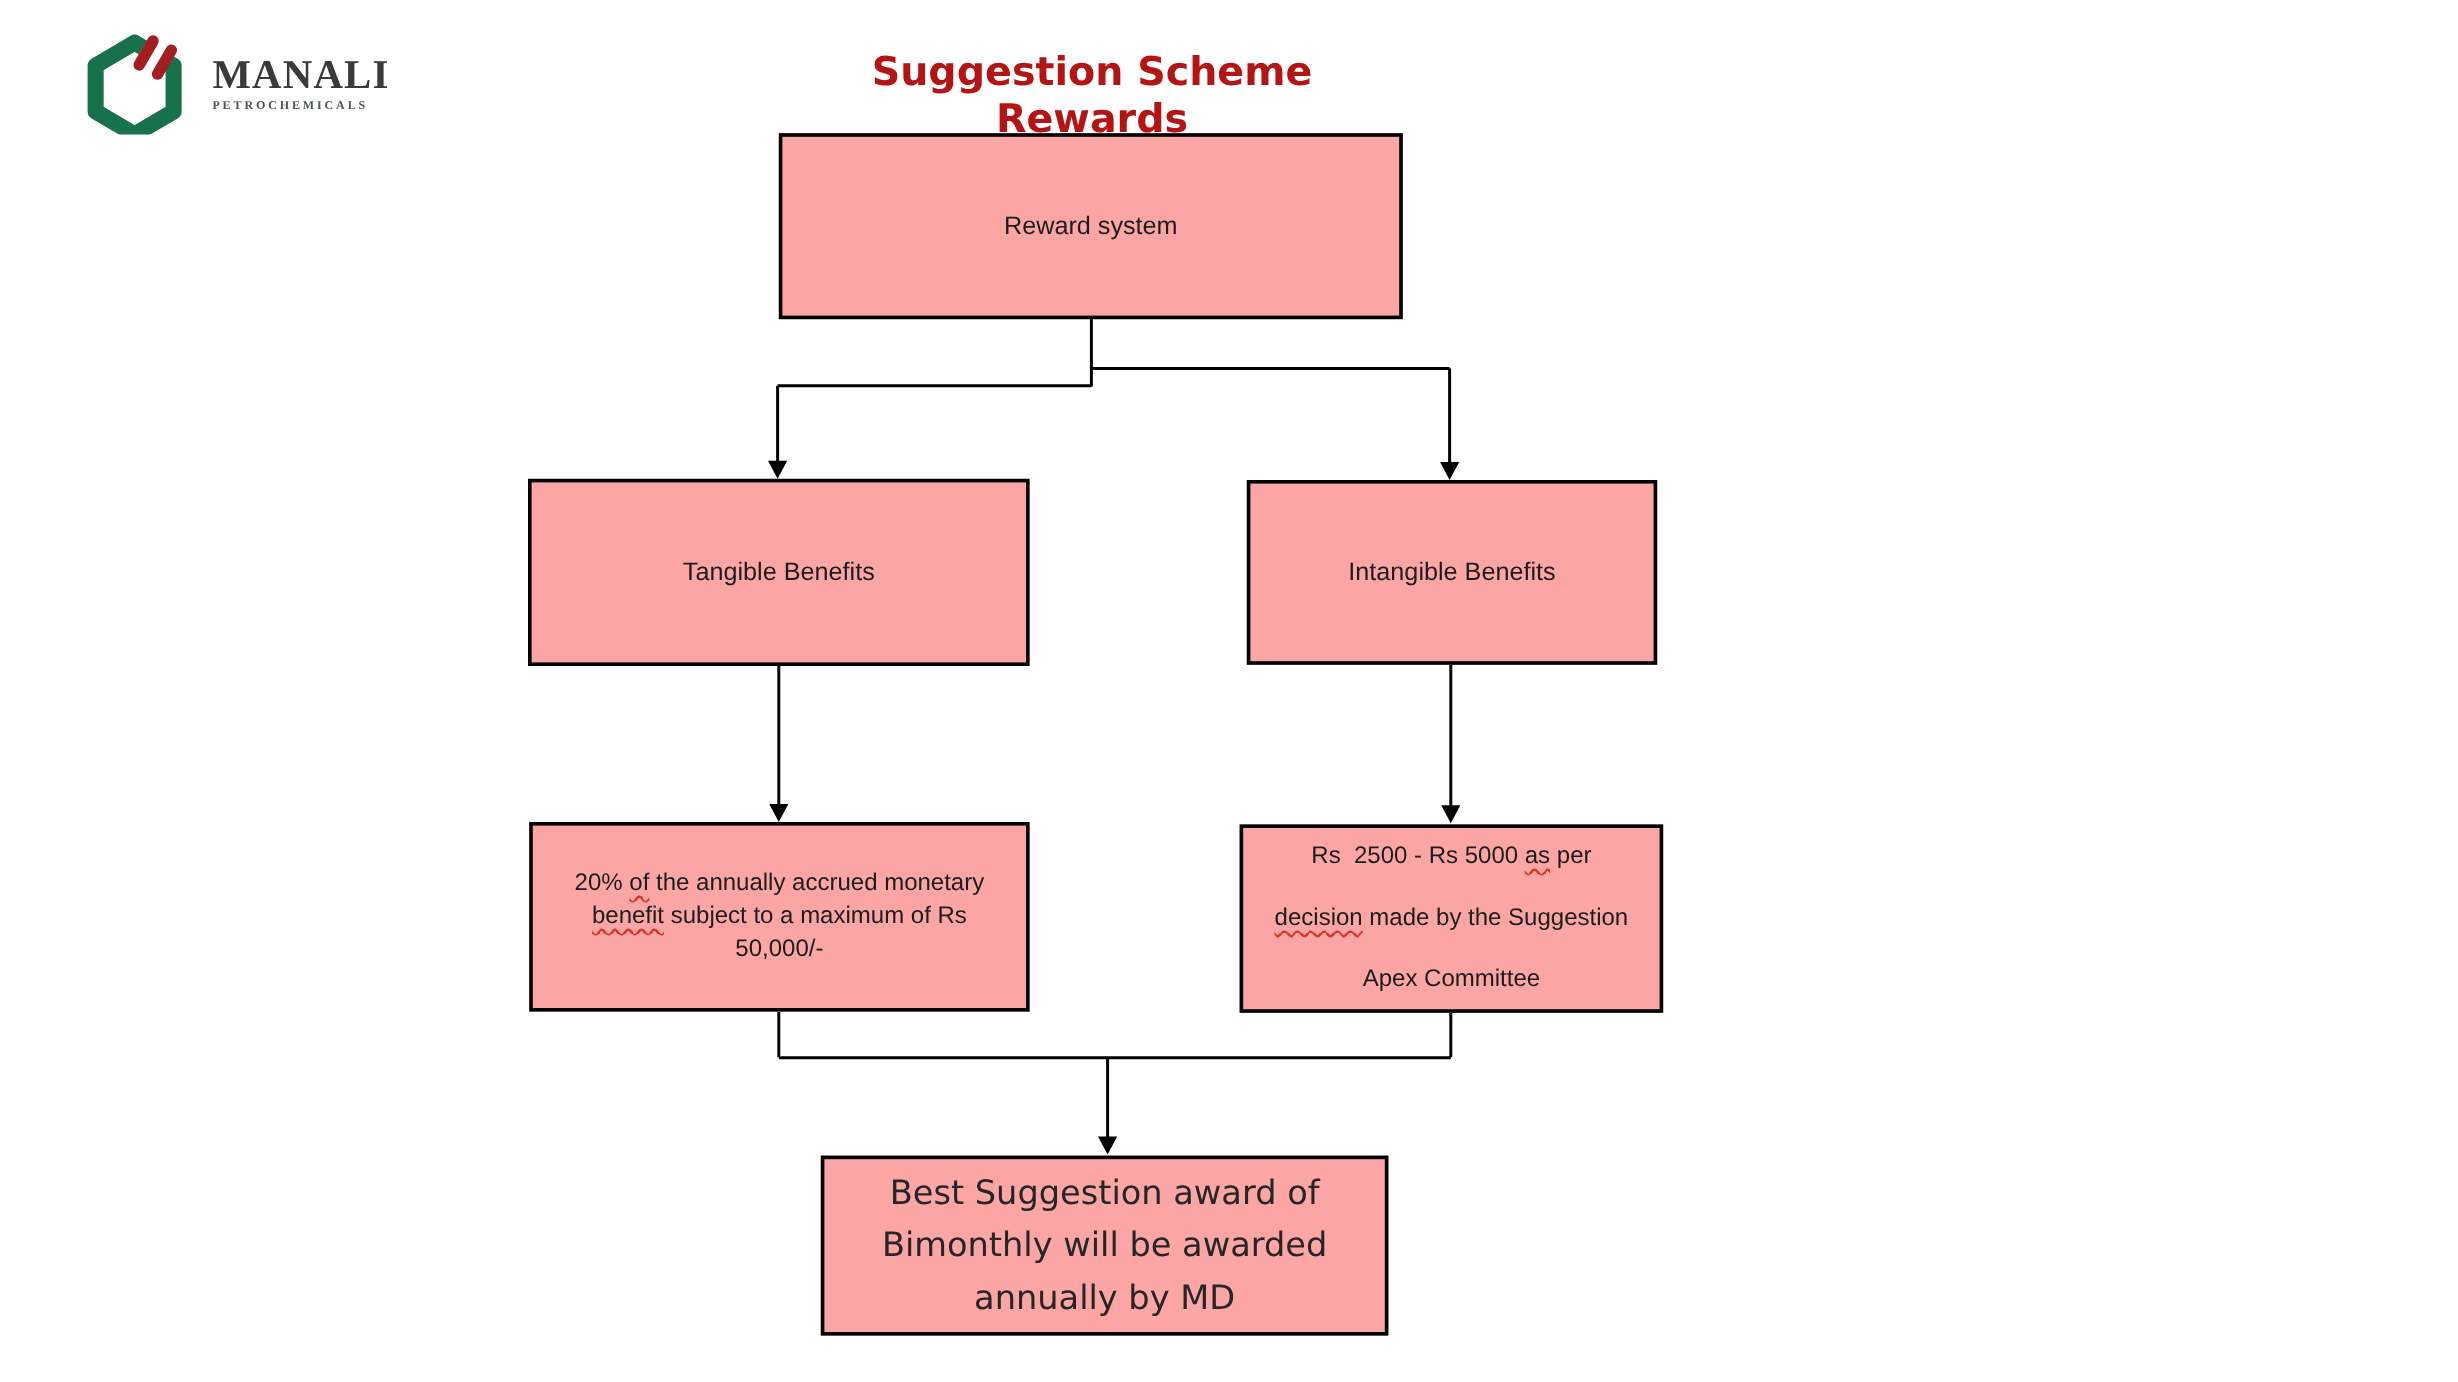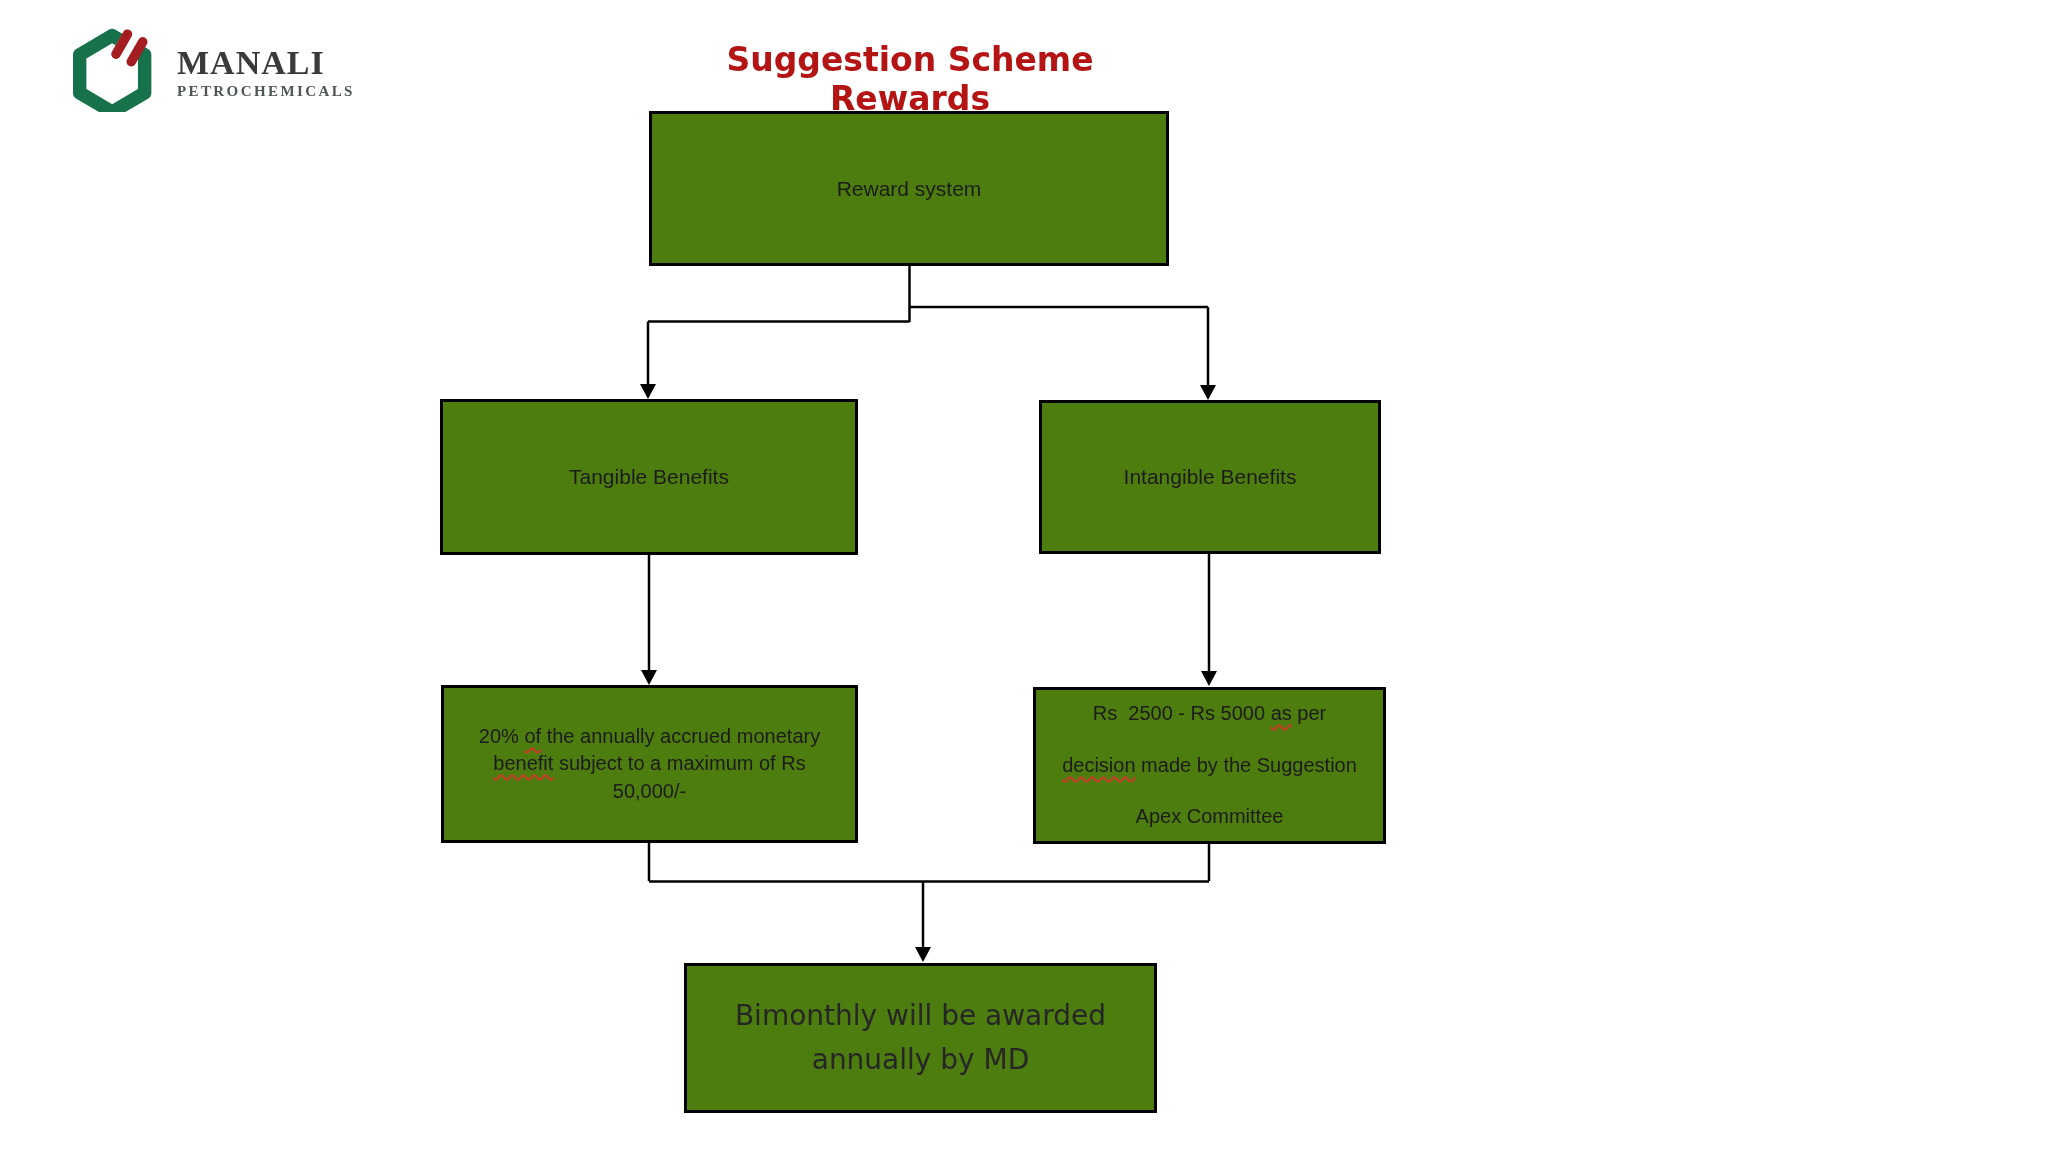--- a/index.html
+++ b/index.html
@@ -9,37 +9,37 @@
   }
 
   
   .logo{position:absolute;left:55px;top:22px;width:300px;height:90px;display:flex;align-items:flex-start;}
   .logo-hex{position:absolute;left:5px;top:4px;}
   .logo-text{position:absolute;left:122px;top:24px;font-family:Liberation Serif, serif;}
   .logo-brand{
     font-weight:bold;font-size:34px;line-height:34px;letter-spacing:1px;color:#3a3a3a;
   }
   .logo-sub{
-    margin-top:3px;font-weight:bold;font-size:15px;letter-spacing:2.4px;color:#4d564f;
+    margin-top:3px;font-weight:bold;font-size:10px;letter-spacing:2.4px;color:#4d564f;
   }
 
   
   .page-title{
     position:absolute;left:650px;top:40px;width:520px;text-align:center;
     font-family:"DejaVu Sans",sans-serif;font-weight:bold;font-size:33px;color:#b41414;
   }
 
   
   .connectors{position:absolute;left:0;top:0;width:2048px;height:1152px;pointer-events:none;}
   .connectors path{stroke:#000000;stroke-width:2.5;fill:none;}
   .connectors polygon{fill:#000000;stroke:none;}
 
   
   .node{
-    position:absolute;box-sizing:border-box;border:3px solid #000000;background:#4d7c0f;
+    position:absolute;box-sizing:border-box;border:3px solid #000000;background:#fca5a5;
     display:flex;flex-direction:column;justify-content:center;
     text-align:center;
   }
   .node-label{font-size:21px;}
   .node.detail .line{font-size:20px;line-height:27.5px;}
   .seg{white-space:pre-wrap;}
   .sp{
     text-decoration-line:underline;
     text-decoration-style:wavy;
     text-decoration-color:#d8362a;
@@ -138,17 +138,18 @@
     </div>
     <div class="line">
       <span class="seg sp">decision</span><span class="seg"> made by the Suggestion</span>
     </div>
     <div class="line">
       <span class="seg">Apex Committee</span>
     </div>
   </div>
 
   <div class="node final" id="n-final">
+    <div class="line">Best Suggestion award of</div>
     <div class="line">Bimonthly will be awarded</div>
     <div class="line">annually by MD</div>
   </div>
 
 </div>
 
 </body></html>

